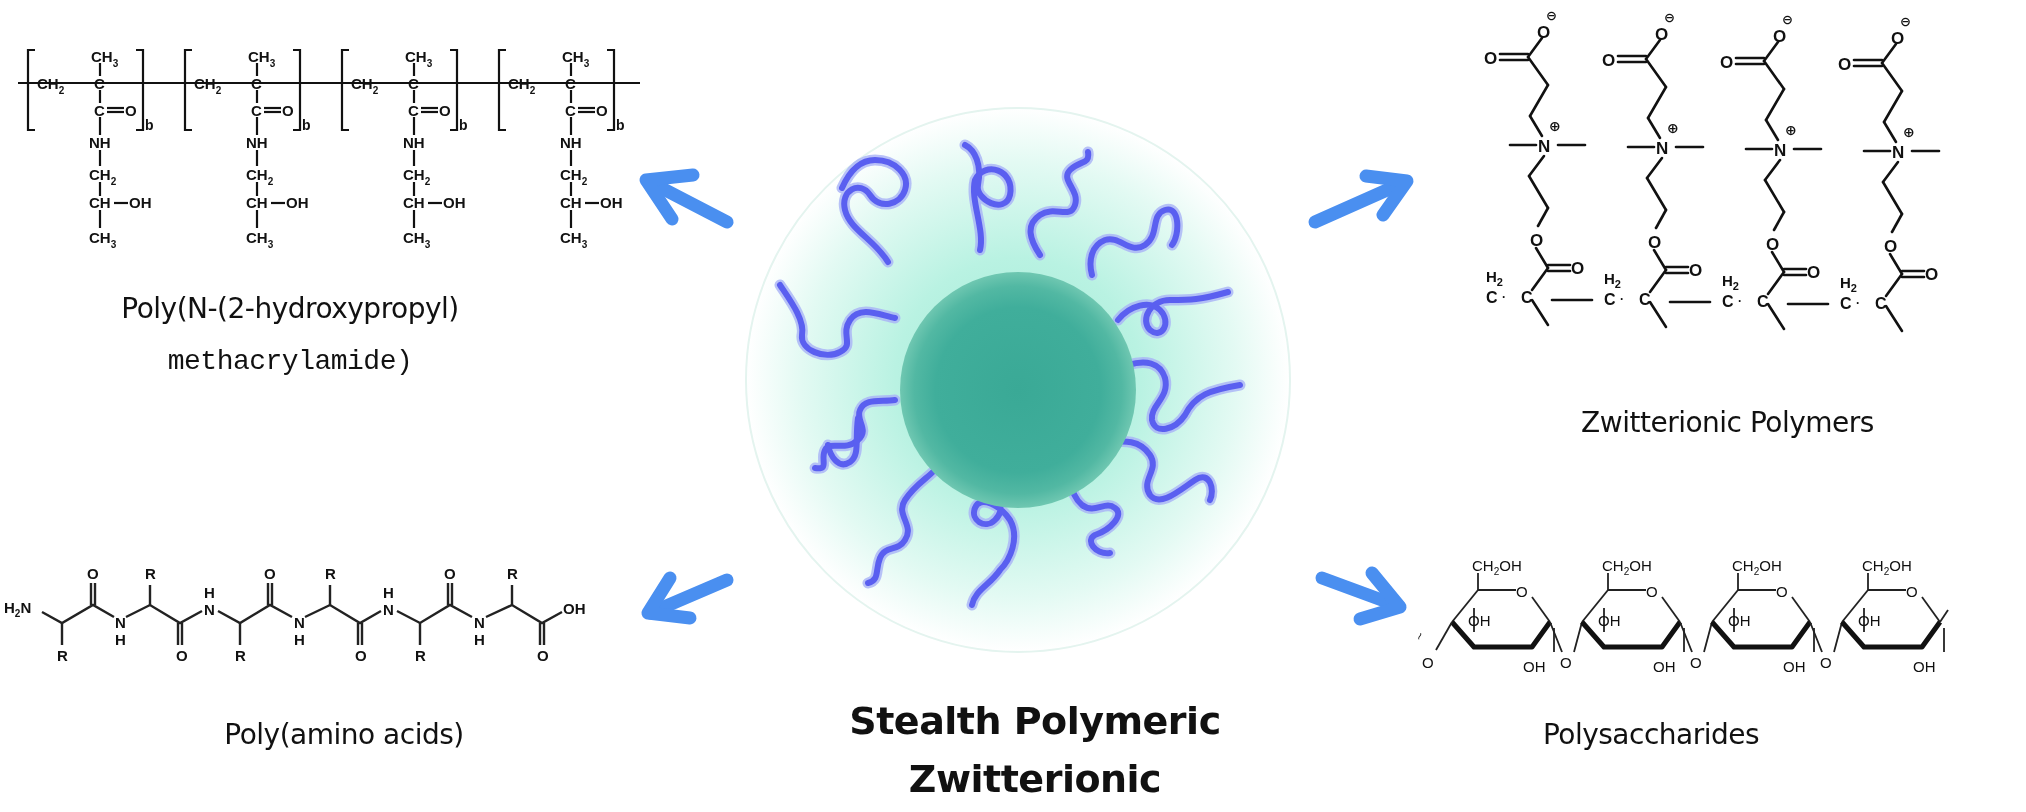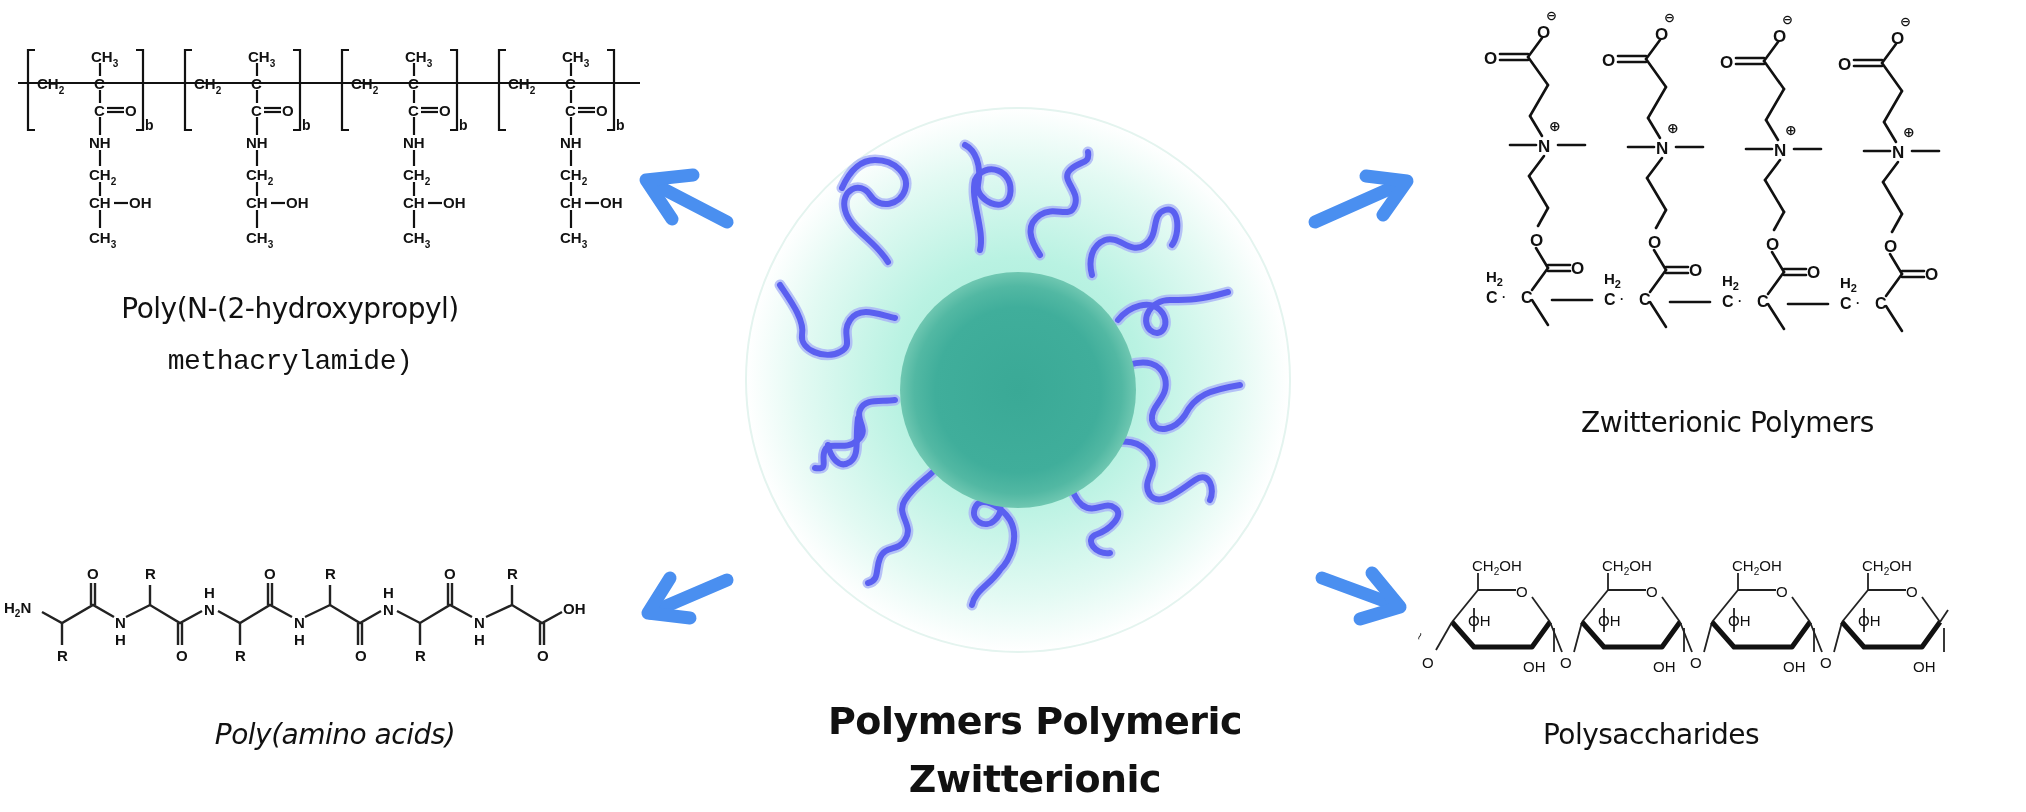--- a/index.html
+++ b/index.html
@@ -507,21 +507,21 @@
 </svg>
 
 
 <div class="label title" style="left:40px; top:292px; width:500px;">
   <div>Poly(N-(2-hydroxypropyl)</div>
   <div style="margin-top:21px;font-family:Liberation Mono, monospace;">methacrylamide)</div>
 </div>
 
 <div class="label title" style="left:1490px; top:358px; width:475px;margin-top:48px;">Zwitterionic Polymers</div>
 
-<div class="label title" style="left:120px; top:718px; width:430px;font-style:italic;">Poly(amino acids)</div>
+<div class="label title" style="left:129px; top:718px; width:430px;">Poly(amino acids)</div>
 
 <div class="label title" style="left:1456px; top:718px; width:390px;">Polysaccharides</div>
 
 <div class="label center" style="left:800px; top:692px; width:470px;">
-  <div>Polymers Polymeric</div>
+  <div>Stealth Polymeric</div>
   <div>Zwitterionic</div>
 </div>
 </div>
 
 </body></html>

